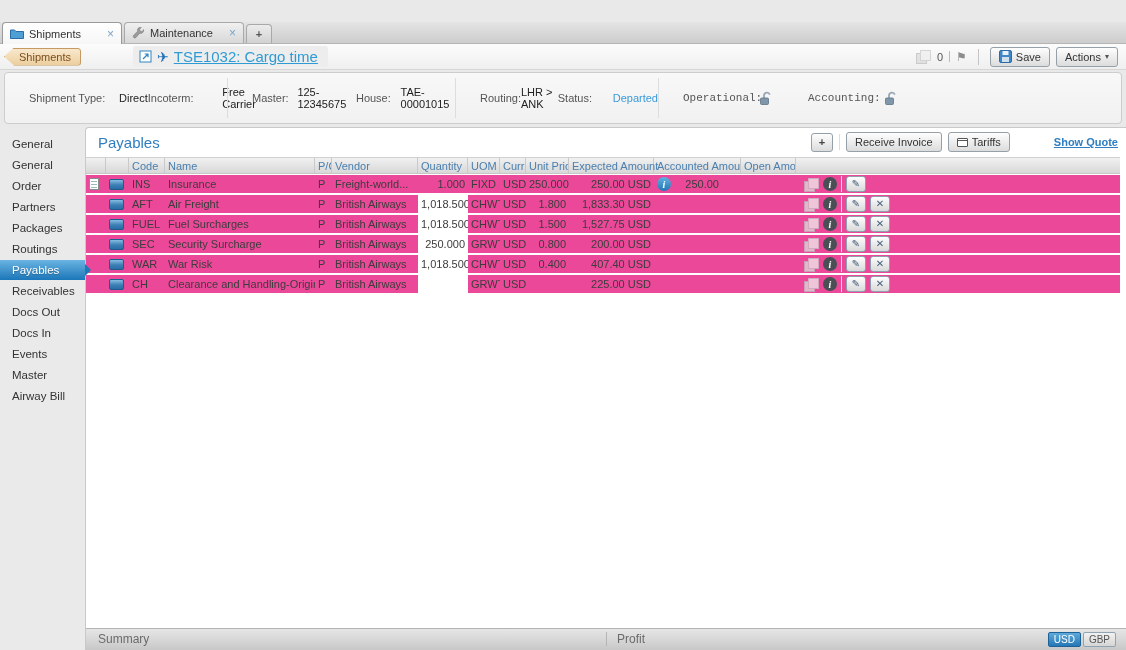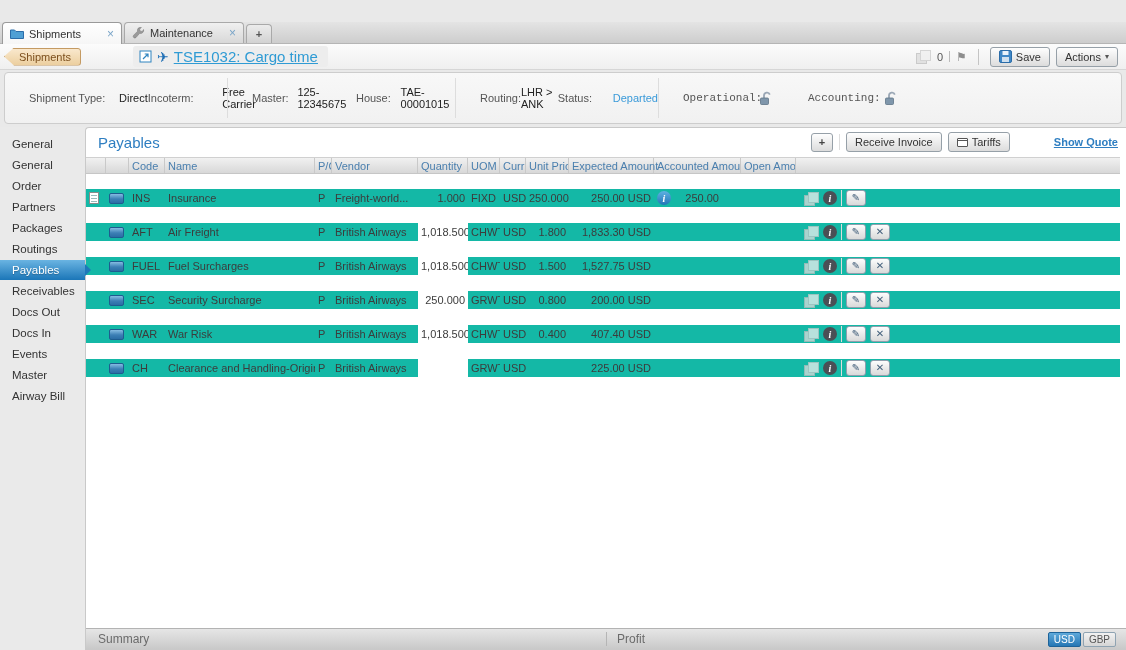--- a/index.html
+++ b/index.html
@@ -96,21 +96,21 @@
   .vsep { width:1px; height:16px; background:#ddd; }
   .tariff-ico { width:11px; height:9px; border:1px solid #555; border-radius:1px; position:relative; background:#fff; }
   .tariff-ico::before { content:""; position:absolute; left:0; top:1px; right:0; height:1px; background:#555; }
   .linkbtn { color:#2e7ec1; font-weight:bold; text-decoration:underline; cursor:pointer;padding-left:38px; }
 
   
   .grid { margin:0 6px 0 0; }
   .thead { display:flex; height:17px; background:linear-gradient(#f1f1f1,#d8d8d8);
     border-top:1px solid #d0d0d0; border-bottom:1px solid #c6c6c6; }
   .th { color:#4a7fae; line-height:16px; padding:0 3px; border-right:1px solid #c9c9c9; white-space:nowrap; overflow:hidden; cursor:pointer; }
-  .trow { display:flex; height:19px; margin-top:15px; background:#14b8a6; border-bottom:1px solid #fff; }
+  .trow { display:flex; height:19px; margin-top:1px; background:#ec4899; border-bottom:1px solid #fff; }
   .td { line-height:19px; padding:0 3px; white-space:nowrap; overflow:hidden; color:#3c3c3c; }
   .c0{width:20px} .c1{width:23px} .c2{width:36px} .c3{width:150px} .c4{width:17px}
   .c5{width:86px} .c6{width:50px} .c7{width:32px} .c8{width:26px} .c9{width:43px}
   .c10{width:85px} .c11{width:87px} .c12{width:55px} .c13{flex:1}
   .num { text-align:right; }
   .td.edit { background:#fff; }
   .c10 { position:relative; overflow:visible; }
   .c11.num { padding-right:22px; }
   .cell-icons { display:flex; align-items:center; height:100%; }
   .case-ico { width:15px; height:11px; border-radius:2px; border:1px solid #1e5c90;

